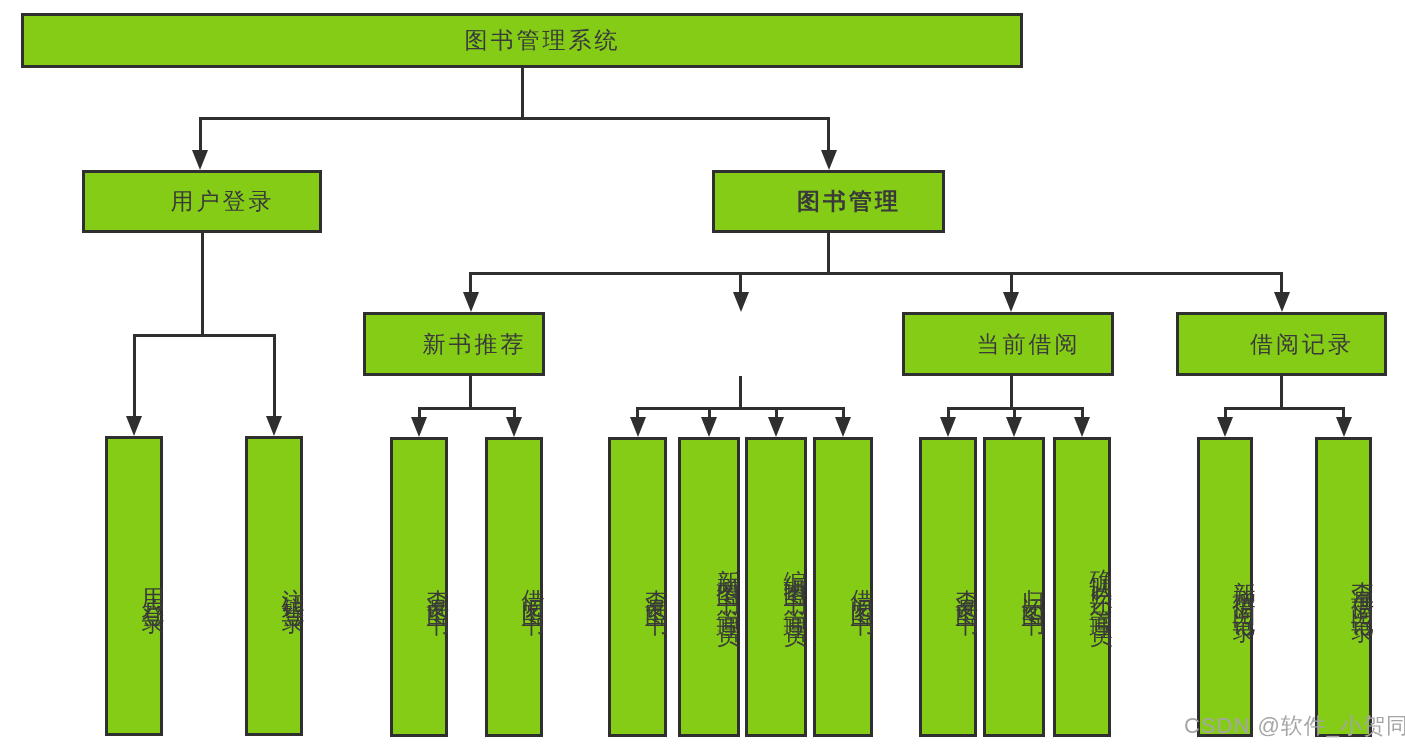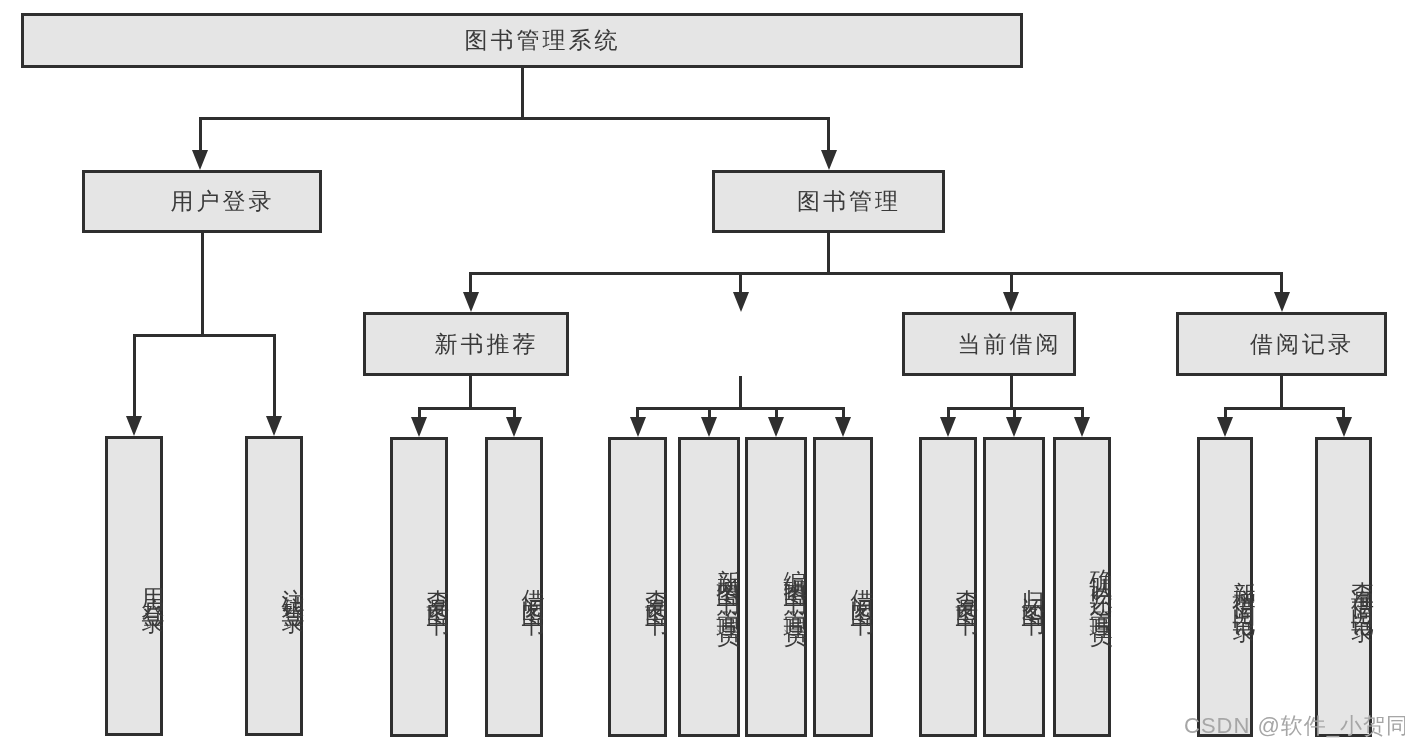--- a/index.html
+++ b/index.html
@@ -14,21 +14,21 @@
     position: relative;
     width: 1405px;
     height: 747px;
     background: var(--background);
     overflow: hidden;
     font-family: "Liberation Sans", sans-serif;
     color: var(--text);
   }
   .box {
     position: absolute;
-    background: #e5e5e5;
+    background: #84cc16;
     border: 3px solid var(--line);
     display: flex;
     align-items: center;
     justify-content: center;
     padding-left: 38px;
   }
   .box .lbl {
     font-size: 23px;
     letter-spacing: 3px;
     color: var(--text);
@@ -68,28 +68,28 @@
 
 <div class="canvas">
 
   <div class="box h" style="left:21px;top:13px;width:1002px;height:55px;">
     <span class="lbl">图书管理系统</span>
   </div>
 
   <div class="box h" style="left:82px;top:170px;width:240px;height:63px;">
     <span class="lbl">用户登录</span>
   </div>
-  <div class="box h" style="left:712px;top:170px;width:233px;height:63px;">
+  <div class="box h" style="left:712px;top:170px;width:233px;height:63px;font-weight:bold;">
     <span class="lbl">图书管理</span>
   </div>
 
-  <div class="box h" style="left:363px;top:312px;width:206px;height:64px;">
+  <div class="box h" style="left:363px;top:312px;width:182px;height:64px;">
     <span class="lbl">新书推荐</span>
   </div>
-  <div class="box h" style="left:902px;top:312px;width:174px;height:64px;">
+  <div class="box h" style="left:902px;top:312px;width:212px;height:64px;">
     <span class="lbl">当前借阅</span>
   </div>
   <div class="box h" style="left:1176px;top:312px;width:211px;height:64px;">
     <span class="lbl">借阅记录</span>
   </div>
 
   <div class="box v" style="left:105px;top:436px;width:58px;height:300px;">
     <span class="lbl">用户登录</span>
   </div>
   <div class="box v" style="left:245px;top:436px;width:58px;height:300px;">

